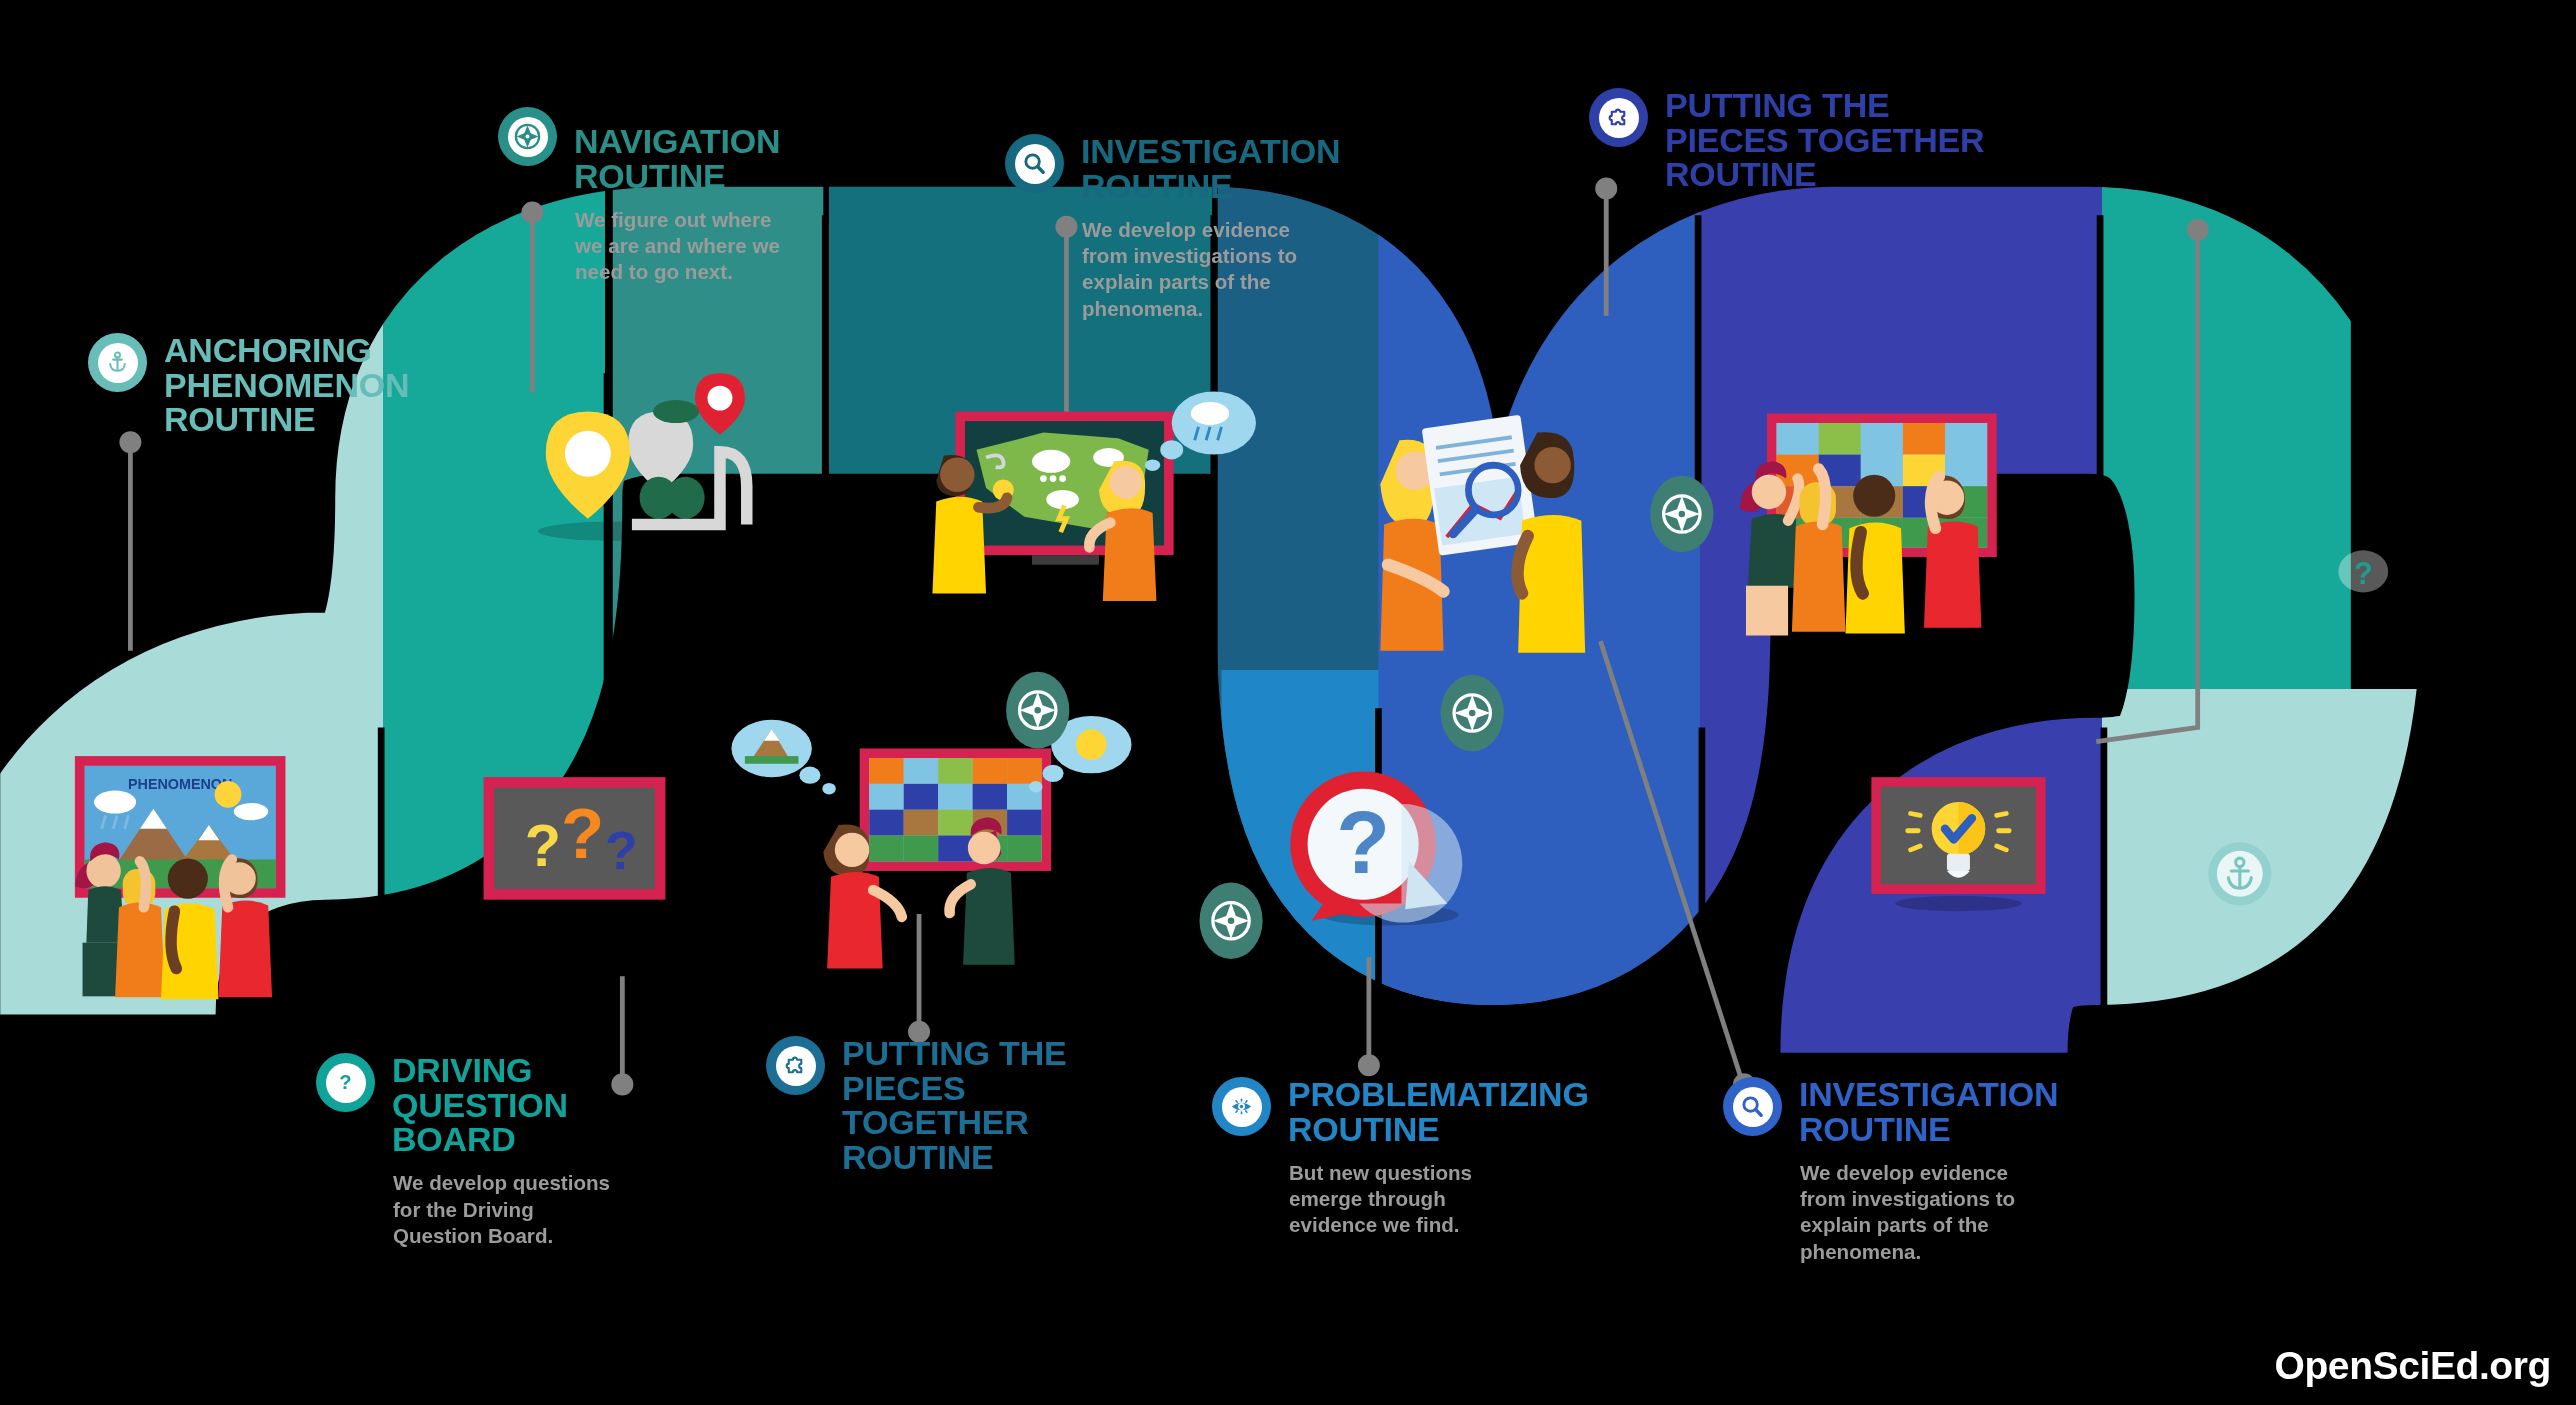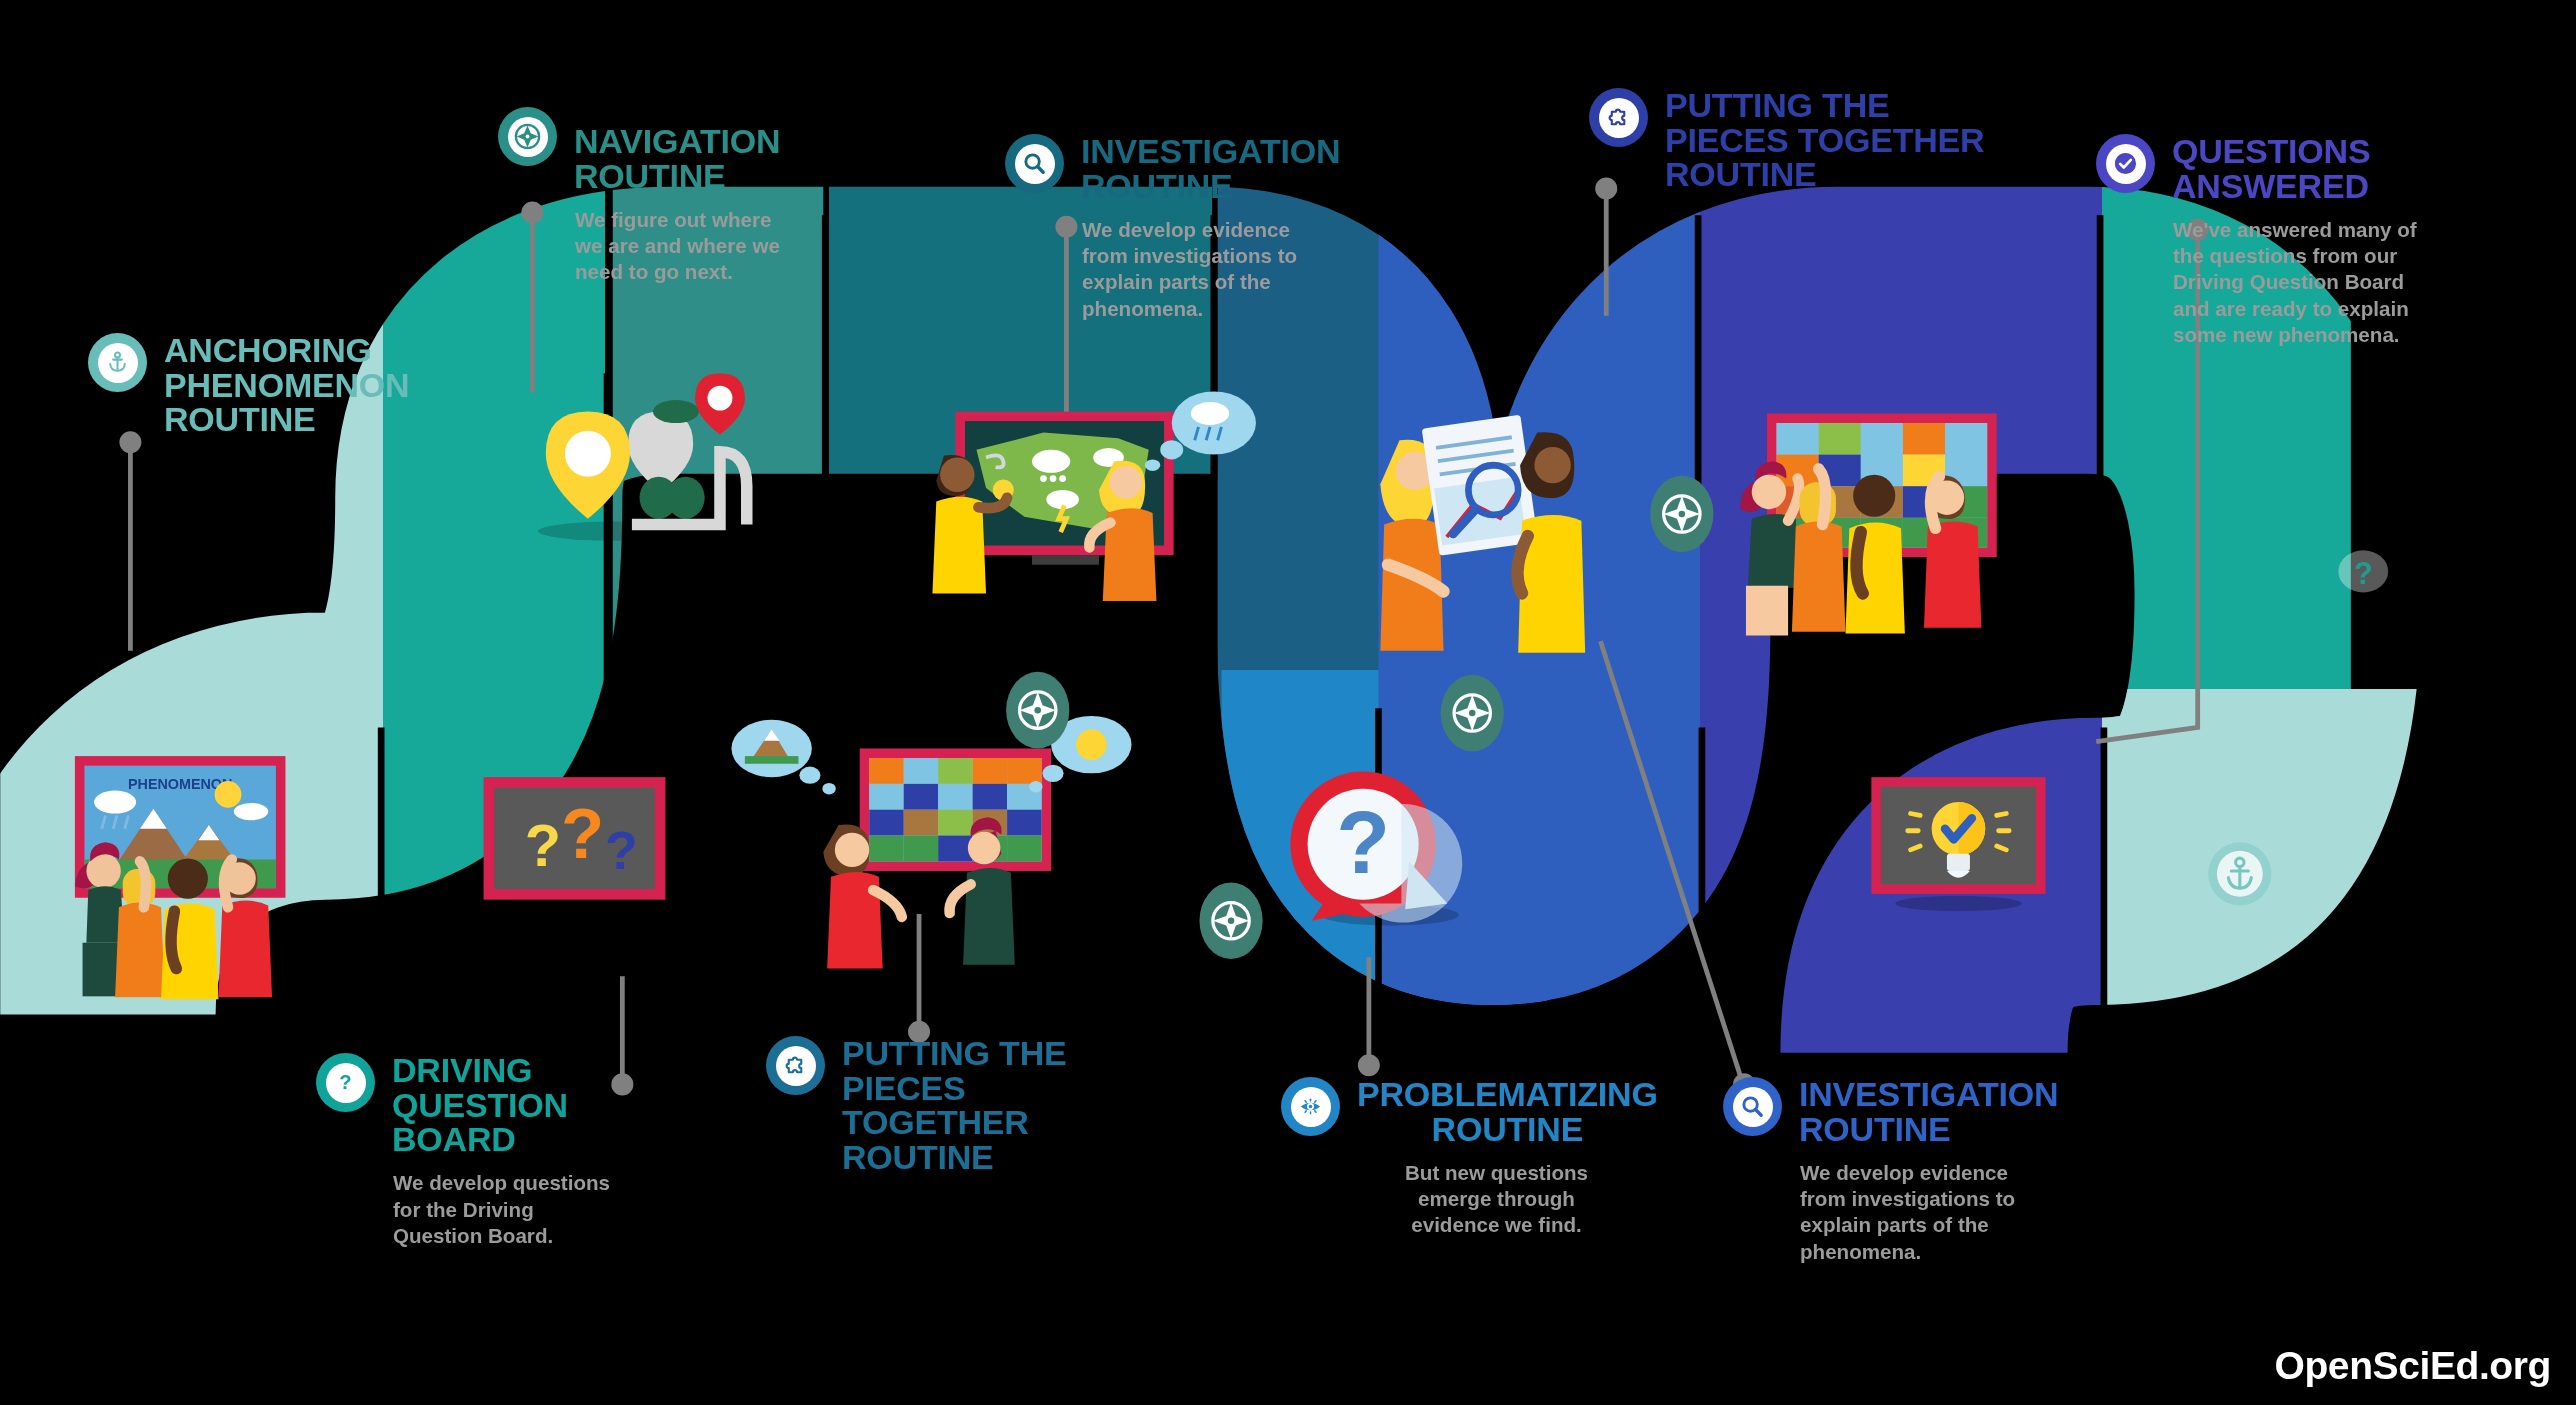--- a/index.html
+++ b/index.html
@@ -568,41 +568,20 @@
                      a2.2,2.2 0 1 0 -4.4,0 H6 v-4.3 a2.2,2.2 0 1 1 0,-4.4 Z" fill="none" stroke="#2f3fa8" stroke-width="2.2" stroke-linejoin="round"></path>
           </svg>
         </div>
       </div>
       <h2 style="color:#2f3fa8;">PUTTING THE
 PIECES TOGETHER
 ROUTINE</h2>
     </div>
   </div>
 
-  <div class="callout" style="left:2096px;top:134px;width:354px;">
-    <div class="head">
-      <div class="badge" style="background:#4b46c4;">
-        <div class="disc">
-          <svg width="25" height="25" viewBox="0 0 26 26">
-            <circle cx="13" cy="13" r="11" fill="#4b46c4"></circle>
-            <path d="M 7.4,13.4 L 11.2,17.2 L 18.6,9.2" fill="none" stroke="#fff" stroke-width="2.8" stroke-linecap="round" stroke-linejoin="round"></path>
-          </svg>
-        </div>
-      </div>
-      <h2 style="color:#4b46c4;">QUESTIONS
-ANSWERED</h2>
-    </div>
-    <div class="body" style="padding-left:77px;">
-      <p>We've answered many of
-the questions from our
-Driving Question Board
-and are ready to explain
-some new phenomena.</p>
-    </div>
-  </div>
 
   <div class="callout" style="left:316px;top:1053px;width:325px;">
     <div class="head">
       <div class="badge" style="background:#11a39a;">
         <div class="disc">
           <svg width="25" height="25" viewBox="0 0 26 26">
             <text x="13" y="20" font-size="21" font-weight="700" fill="#11a39a" text-anchor="middle" font-family="Liberation Sans, sans-serif">?</text>
           </svg>
         </div>
       </div>
@@ -626,21 +605,21 @@
                      a2.2,2.2 0 1 0 -4.4,0 H6 v-4.3 a2.2,2.2 0 1 1 0,-4.4 Z" fill="none" stroke="#1d6e94" stroke-width="2.2" stroke-linejoin="round"></path>
           </svg>
         </div>
       </div>
       <h2 style="color:#1d6e94;">PUTTING THE
 PIECES TOGETHER
 ROUTINE</h2>
     </div>
   </div>
 
-  <div class="callout" style="left:1281px;top:1077px;width:354px;text-align:center;">
+  <div class="callout" style="left:1212px;top:1077px;width:354px;">
     <div class="head">
       <div class="badge" style="background:#2286c6;">
         <div class="disc">
           <svg width="27" height="27" viewBox="0 0 28 28">
             <path d="M 4,14 q 10,-8 20,0 q -10,8 -20,0 Z" fill="#2286c6"></path>
             <circle cx="14" cy="14" r="3.6" fill="#fff"></circle>
             <circle cx="14" cy="14" r="1.8" fill="#2286c6"></circle>
             <g stroke="#2286c6" stroke-width="1.6" stroke-linecap="round">
               <line x1="14" y1="6.4" x2="14" y2="8.4"></line>
               <line x1="8.4" y1="8" x2="9.6" y2="9.6"></line>

